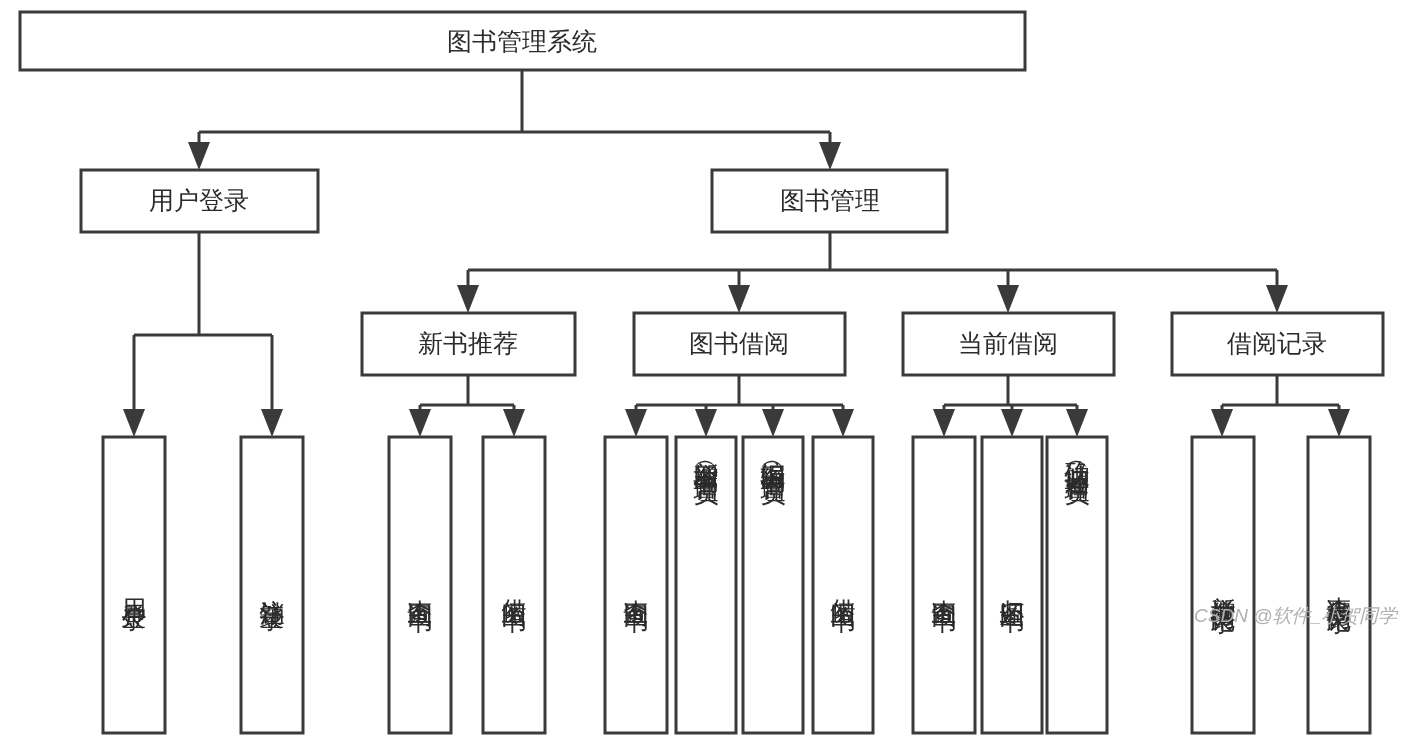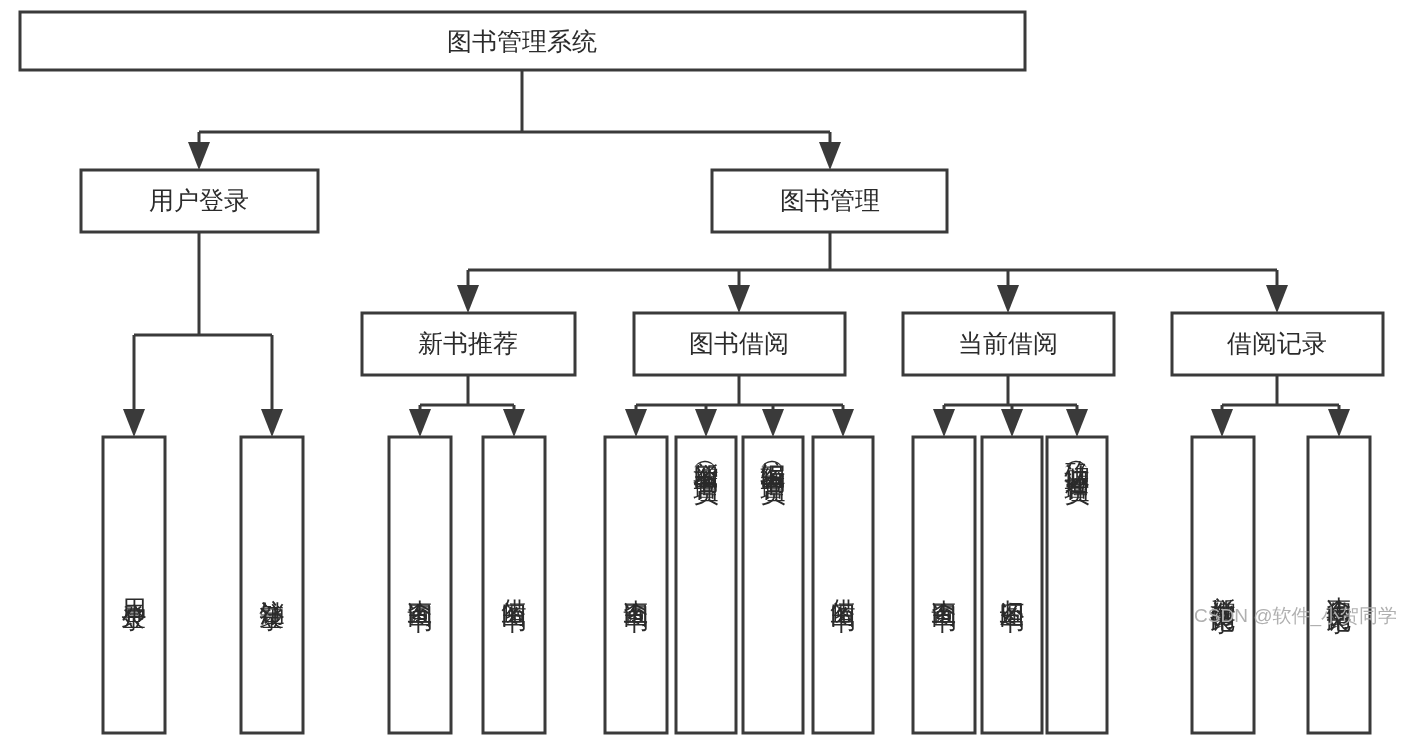--- a/index.html
+++ b/index.html
@@ -69,20 +69,21 @@
   }
   .watermark {
     position: absolute;
     right: 8px;
     bottom: 6px;
     font-family: "Liberation Sans", "DejaVu Sans", sans-serif;
     font-size: 19px;
     color: #b0b0b0;
     white-space: nowrap;
     pointer-events: none;
+    font-style: italic;
   }
 </style>
 </head>
 <body>
 
 <div id="diagram-root">
 
   <svg class="flow" viewBox="0 0 1405 747" xmlns="http://www.w3.org/2000/svg">
 
     <g>

